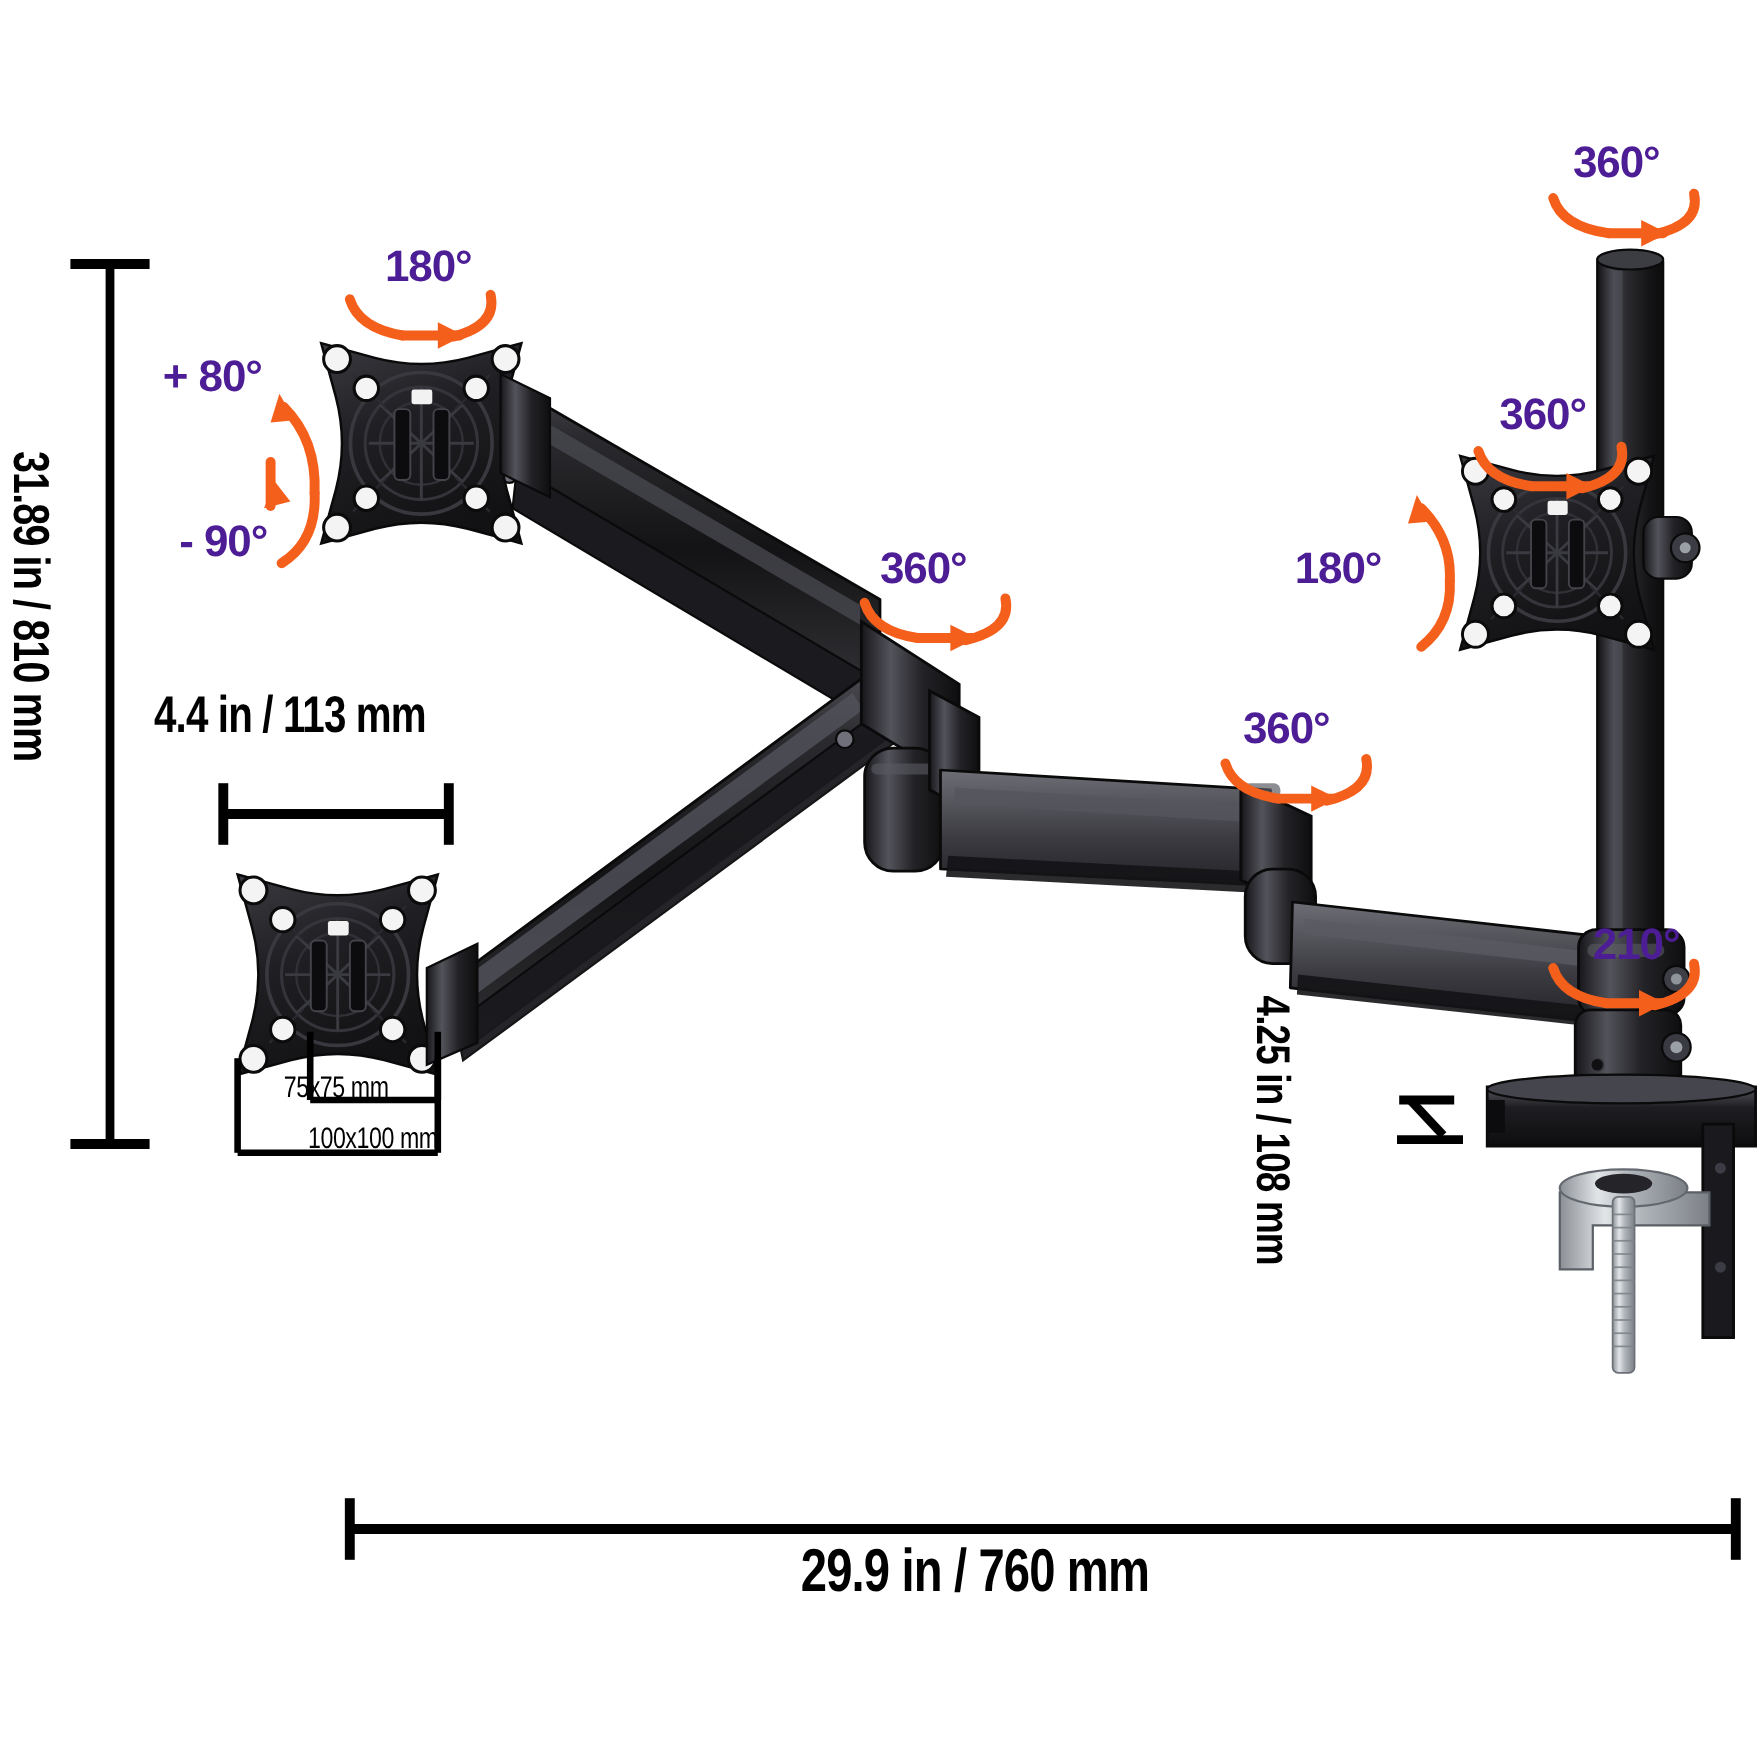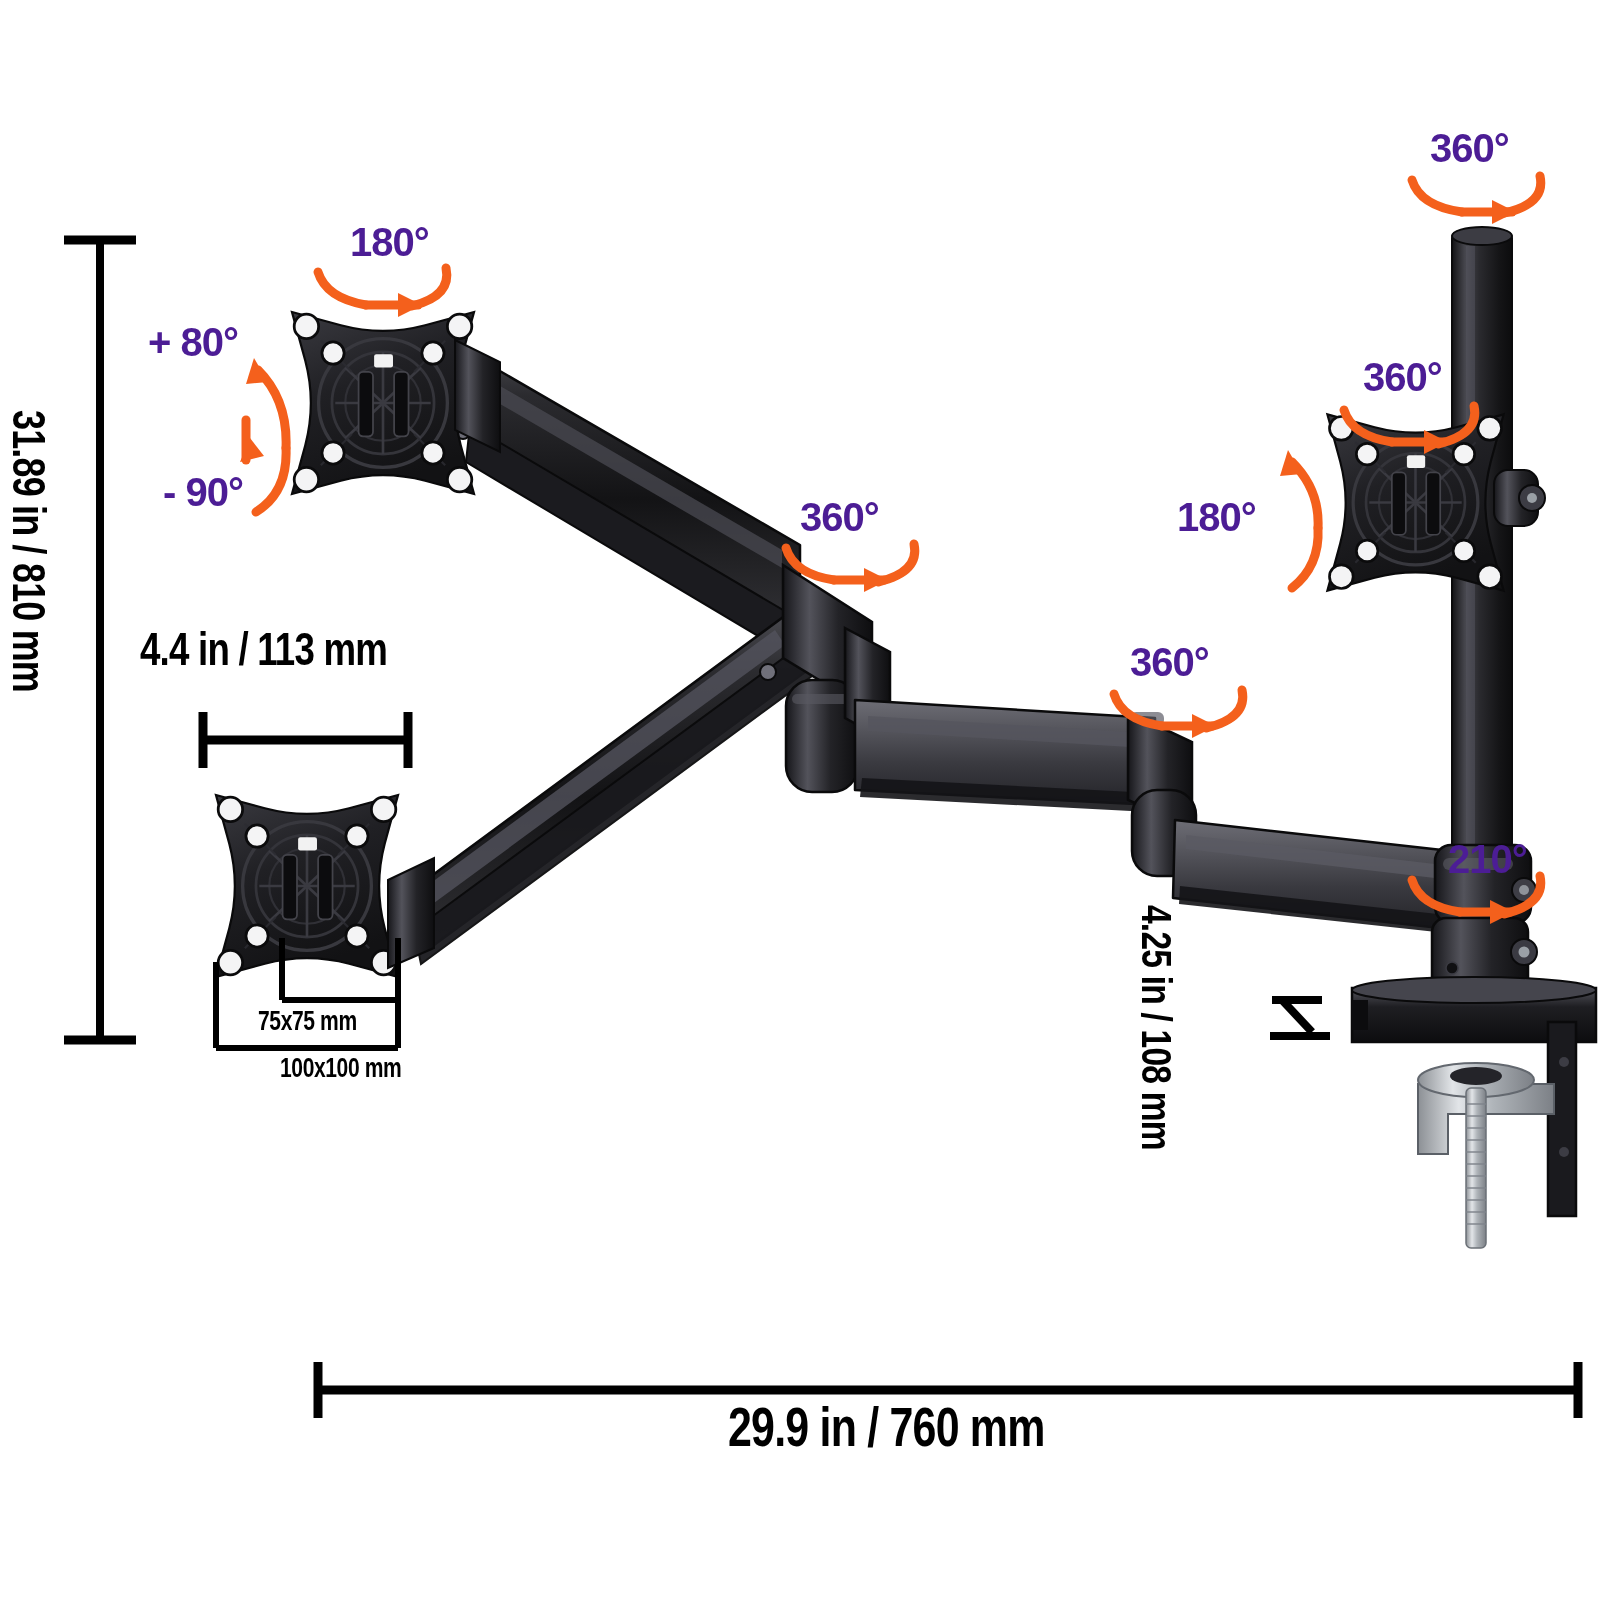--- a/index.html
+++ b/index.html
@@ -5,21 +5,21 @@
   html,body{margin:0;padding:0;background:#ffffff;}
   body{width:1600px;height:1600px;overflow:hidden;
        font-family:"Liberation Sans","DejaVu Sans",sans-serif;}
   #stage{position:relative;width:1600px;height:1600px;background:#fff;}
   #art{position:absolute;left:0;top:0;width:1600px;height:1600px;}
   .lbl{position:absolute;white-space:nowrap;line-height:1;}
   .deg{color:#4c1d95;font-weight:bold;font-size:40px;letter-spacing:-1px;
        font-family:"Liberation Sans","DejaVu Sans",sans-serif;}
   .dimtxt{color:#000;font-weight:bold;letter-spacing:-1px;
           font-family:"Liberation Sans","DejaVu Sans",sans-serif;}
-  .vesatxt{color:#000;font-weight:bold;font-size:27px;letter-spacing:-0.5px;margin-top:33px;}
+  .vesatxt{color:#000;font-weight:normal;font-size:27px;letter-spacing:-0.5px;}
   .rot90{transform-origin:left top;transform:rotate(90deg);}
   .sq{display:inline-block;transform:scaleX(0.78);transform-origin:left center;}
 </style>
 </head>
 <body>
 
 <div id="stage">
 
   <svg id="art" viewBox="0 0 1600 1600" xmlns="http://www.w3.org/2000/svg">
     <defs>

